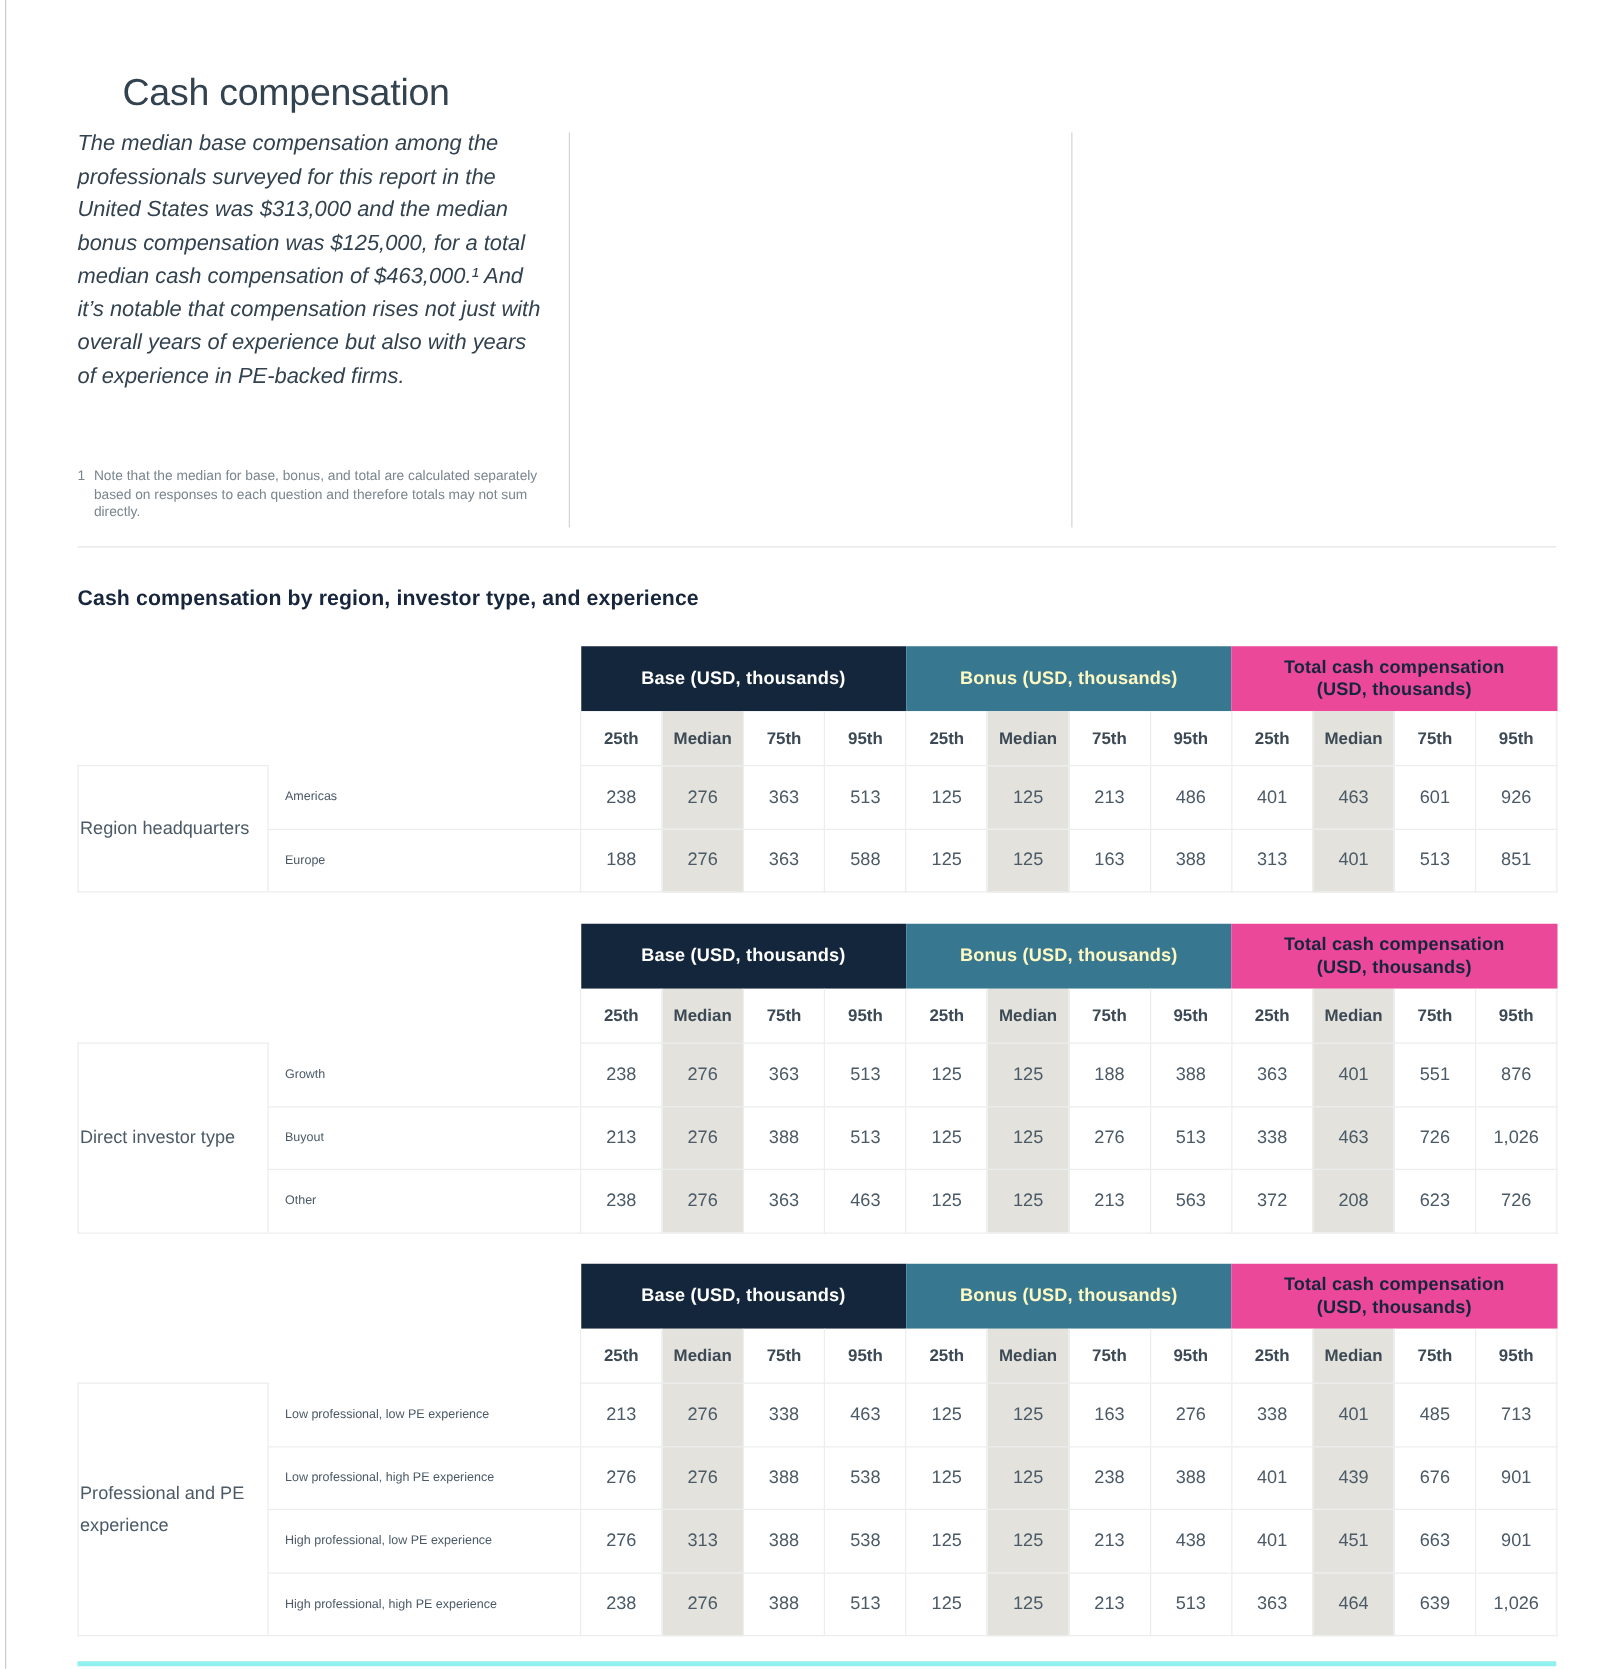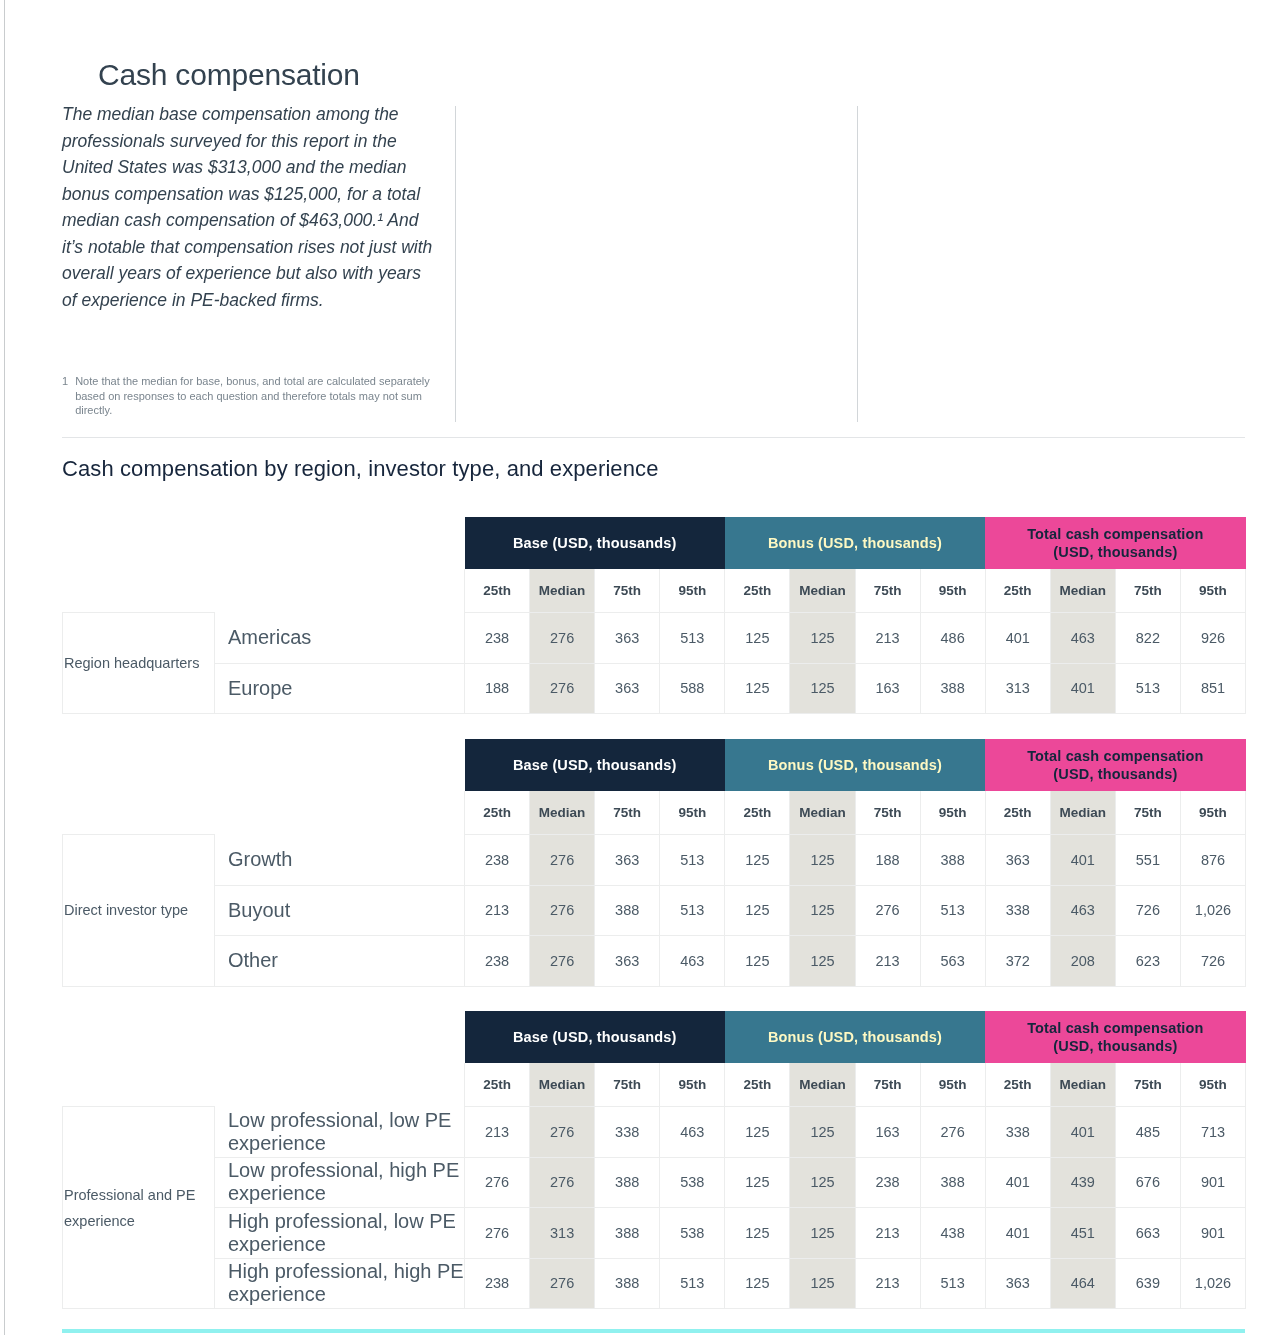--- a/index.html
+++ b/index.html
@@ -95,23 +95,23 @@
     top: 437px;
     width: 1183px;
     height: 1px;
     background: #e3e5e7;
   }
 
   
   .table-title {
     position: absolute;
     left: 62px;
-    top: 438px;
-    font-size: 22px;
-    font-weight: 400;
+    top: 455px;
+    font-size: 17px;
+    font-weight: 700;
     color: #17263c;
     letter-spacing: 0.1px;
   }
 
   
   .tbl {
     position: absolute;
     left: 62px;
     width: 1183px;
     border-collapse: collapse;
@@ -171,21 +171,21 @@
     vertical-align: middle;
     background: #ffffff;
     border-right: 1px solid #eceded;
     border-bottom: 1px solid #eceded;
   }
   .tbl td.data.shade { background: #e3e2dc; }
   .tbl td.data.first { border-left: 1px solid #eceded; }
 
   .tbl td.rowlabel {
     height: 49.5px;
-    font-size: 20px;
+    font-size: 10px;
     color: #4b5a66;
     padding-left: 13px;
     vertical-align: middle;
     background: #ffffff;
     border-right: 1px solid #eceded;
     border-bottom: 1px solid #eceded;
     border-left: 1px solid #eceded;
   }
 
   .tbl td.grouplabel {
@@ -289,21 +289,21 @@
         <td class="data first">238</td>
         <td class="data shade">276</td>
         <td class="data">363</td>
         <td class="data">513</td>
         <td class="data">125</td>
         <td class="data shade">125</td>
         <td class="data">213</td>
         <td class="data">486</td>
         <td class="data">401</td>
         <td class="data shade">463</td>
-        <td class="data">822</td>
+        <td class="data">601</td>
         <td class="data">926</td>
       </tr>
       <tr>
         <td class="rowlabel">Europe</td>
         <td class="data first">188</td>
         <td class="data shade">276</td>
         <td class="data">363</td>
         <td class="data">588</td>
         <td class="data">125</td>
         <td class="data shade">125</td>

